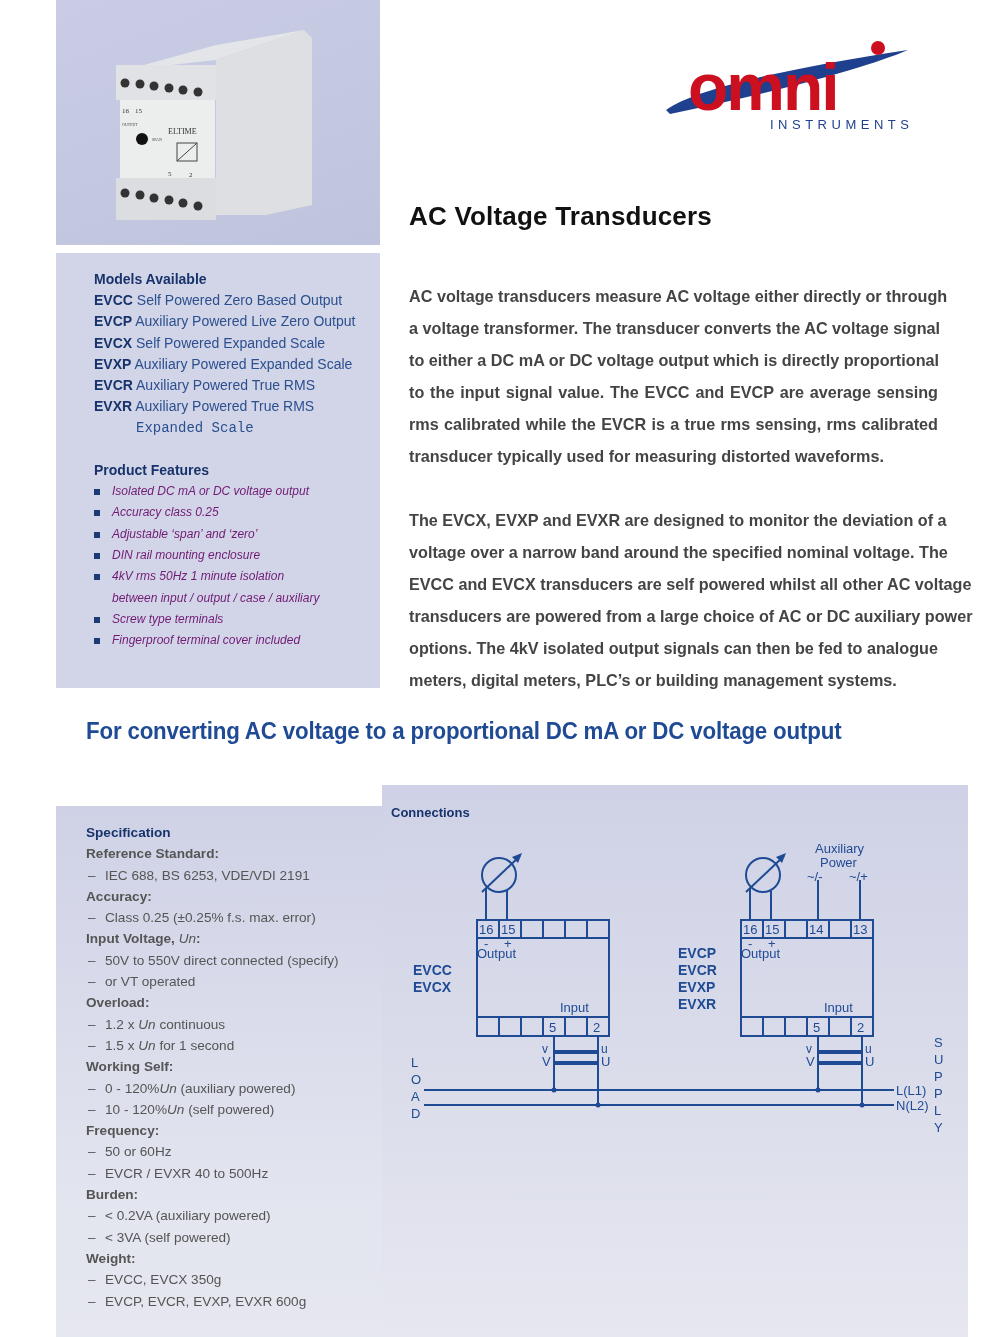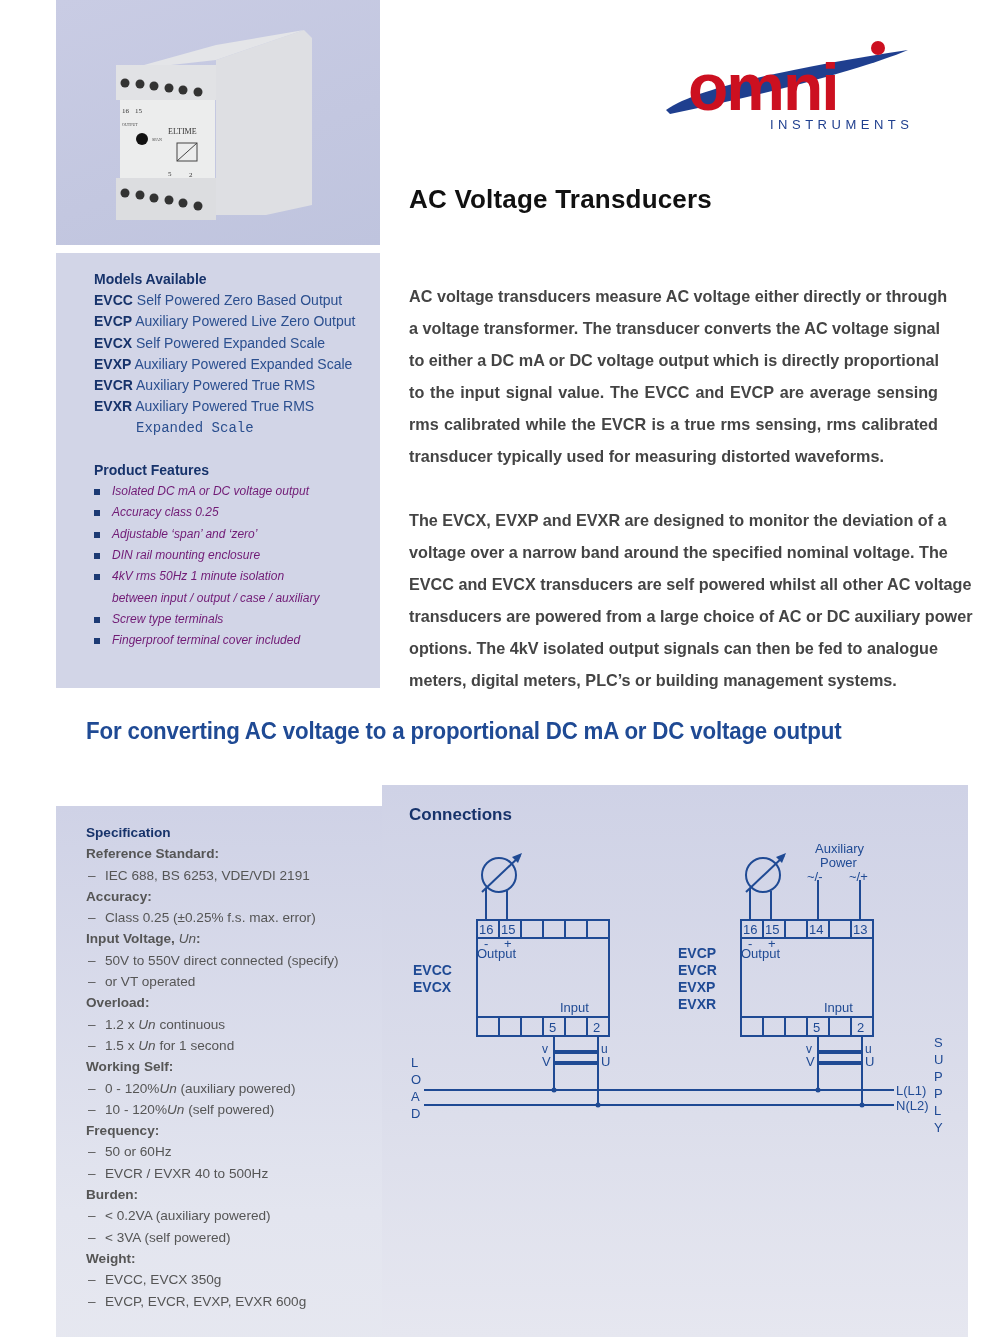--- a/index.html
+++ b/index.html
@@ -85,21 +85,21 @@
 
 <div id="logo" class="abs">
   <svg width="275" height="100" viewBox="0 0 275 100">
     <path d="M8,78 C40,55 140,35 250,18 C210,35 120,60 12,82 Z" fill="#1f3f8f"></path>
     <text x="30" y="78" font-size="66" font-weight="bold" fill="#cc1020" font-family="Liberation Sans, sans-serif" letter-spacing="-2">omni</text>
     <circle cx="220" cy="16" r="7" fill="#cc1020"></circle>
     <text x="112" y="97" font-size="13" fill="#1f3f8f" letter-spacing="4.5" font-family="Liberation Sans, sans-serif">INSTRUMENTS</text>
   </svg>
 </div>
 
-<div class="abs title" style="left:409px; top:184px;">AC Voltage Transducers</div>
+<div class="abs title" style="left:409px; top:201px;">AC Voltage Transducers</div>
 
 <div id="info" class="abs">
   <div style="position:absolute; left:38px; top:16px;">
     <div class="h-dark" style="line-height:21px;">Models Available</div>
     <div class="model-line"><b>EVCC</b> <span>Self Powered Zero Based Output</span></div>
     <div class="model-line"><b>EVCP</b> <span>Auxiliary Powered Live Zero Output</span></div>
     <div class="model-line"><b>EVCX</b> <span>Self Powered Expanded Scale</span></div>
     <div class="model-line"><b>EVXP</b> <span>Auxiliary Powered Expanded Scale</span></div>
     <div class="model-line"><b>EVCR</b> <span>Auxiliary Powered True RMS</span></div>
     <div class="model-line"><b>EVXR</b> <span>Auxiliary Powered True RMS</span></div>
@@ -158,21 +158,21 @@
     <div class="spec-h">Burden:</div>
     <div class="spec-i"><span class="dash">–</span><span>&lt; 0.2VA (auxiliary powered)</span></div>
     <div class="spec-i"><span class="dash">–</span><span>&lt; 3VA (self powered)</span></div>
     <div class="spec-h">Weight:</div>
     <div class="spec-i"><span class="dash">–</span><span>EVCC, EVCX 350g</span></div>
     <div class="spec-i"><span class="dash">–</span><span>EVCP, EVCR, EVXP, EVXR 600g</span></div>
   </div>
 </div>
 
 <div id="conn" class="abs">
-  <div class="h-dark" style="position:absolute; left:27px; top:20px; font-size:17px;">Connections</div>
+  <div class="h-dark" style="position:absolute; left:9px; top:20px; font-size:13px;">Connections</div>
 
   <svg class="abs" style="left:0; top:0;" width="586" height="552" viewBox="0 0 586 552">
     <g stroke="#1f4a94" fill="none" stroke-width="2">
 
       <circle cx="117" cy="90" r="17"></circle>
       <line x1="100" y1="107" x2="138" y2="71"></line>
       <polygon points="140,68 130,72 136,78" fill="#1f4a94" stroke="none"></polygon>
       <line x1="104" y1="103" x2="104" y2="135"></line>
       <line x1="125" y1="106" x2="125" y2="135"></line>
       <rect x="95" y="135" width="132" height="97"></rect>

